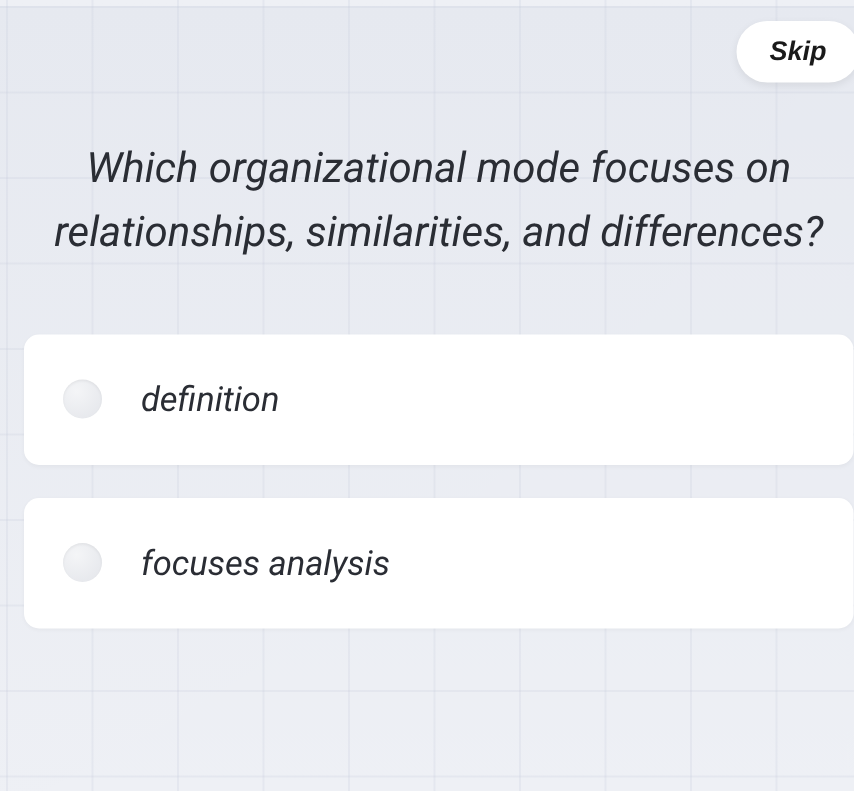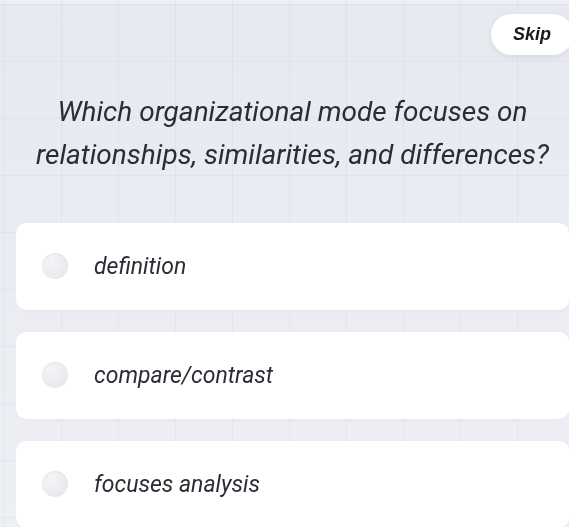--- a/index.html
+++ b/index.html
@@ -82,19 +82,15 @@
 
 <div class="question">Which organizational mode focuses on relationships, similarities, and differences?</div>
 
 <div class="options">
   <div class="option">
     <span class="radio"></span>
     <span class="option-label">definition</span>
   </div>
   <div class="option">
     <span class="radio"></span>
-    <span class="option-label">compare/contrast</span>
-  </div>
-  <div class="option">
-    <span class="radio"></span>
     <span class="option-label">focuses analysis</span>
   </div>
 </div>
 
 </body></html>

